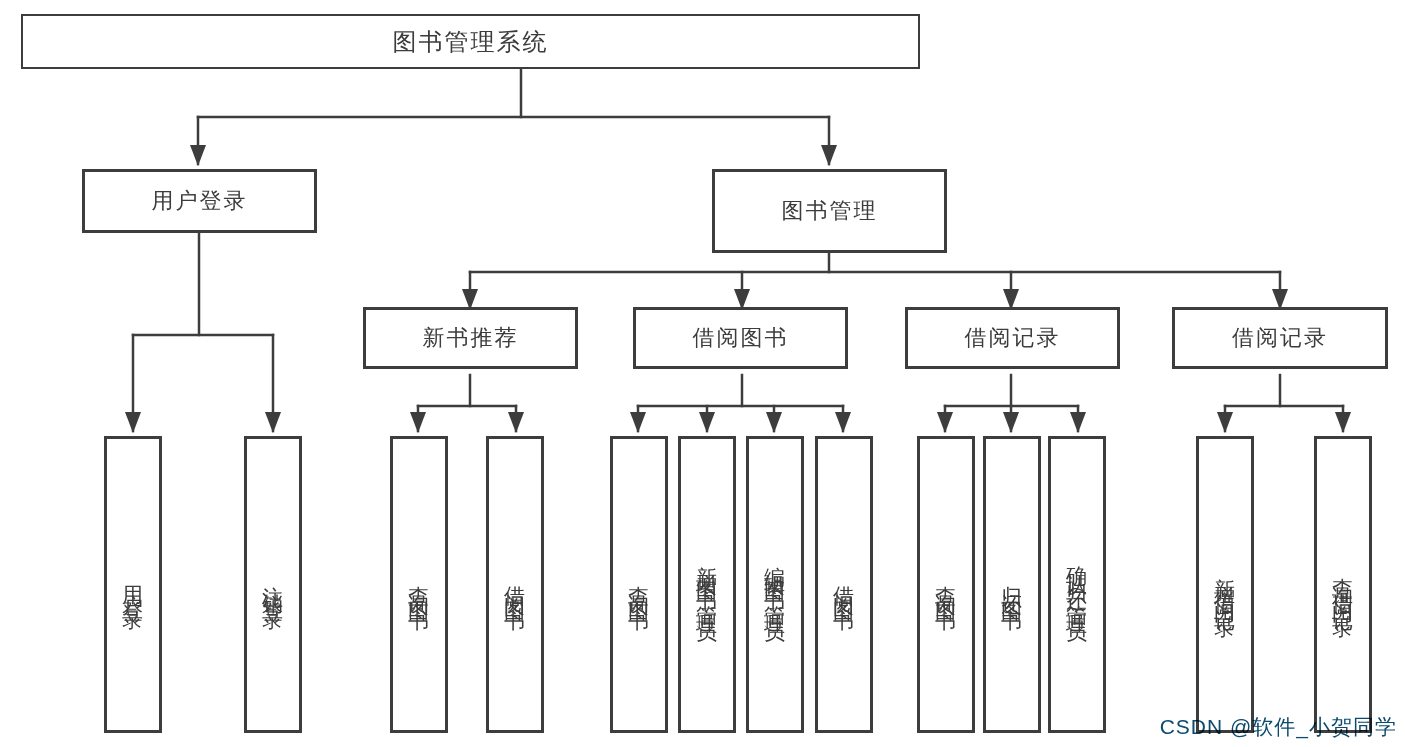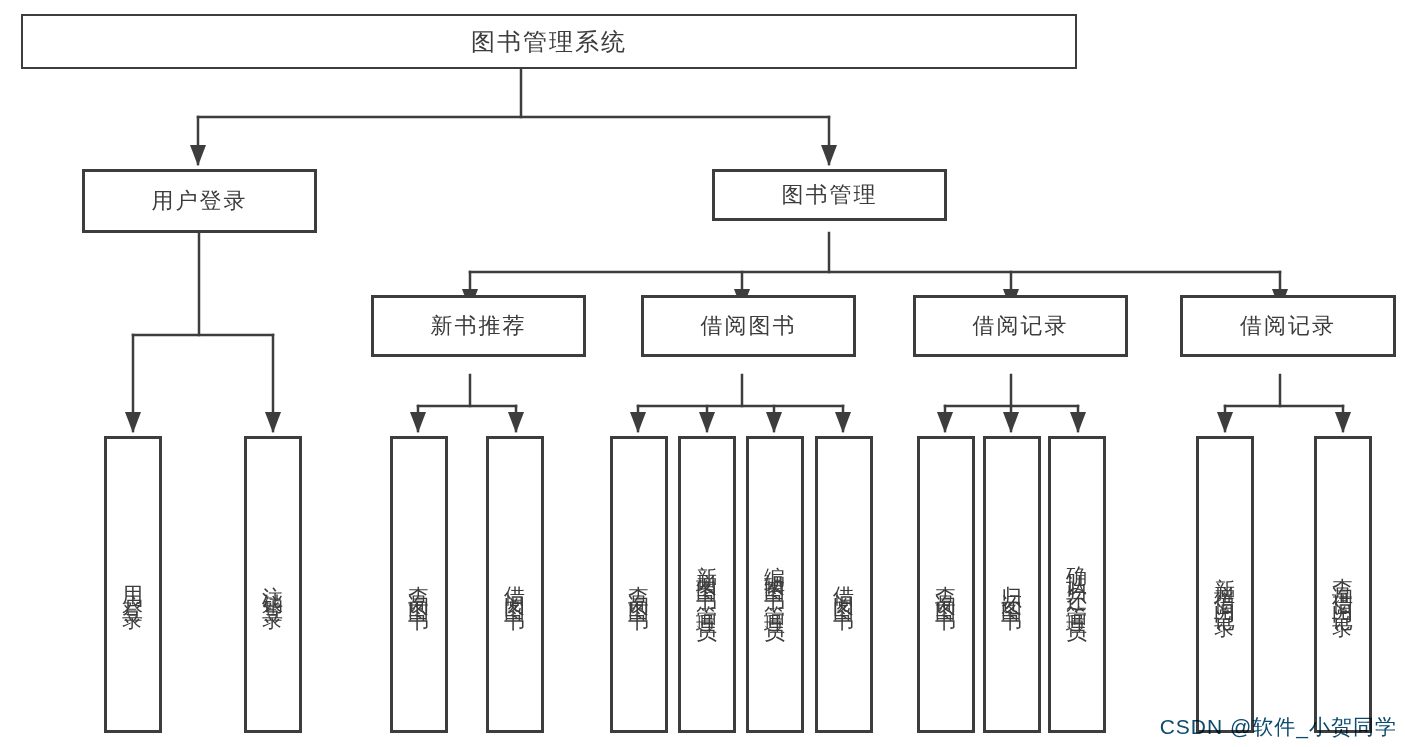--- a/index.html
+++ b/index.html
@@ -14,26 +14,26 @@
     position:absolute;
     box-sizing:border-box;
     background:#ffffff;
     border:3px solid #3d3d3d;
     color:#3c3c3c;
     display:flex;align-items:center;justify-content:center;
     z-index:2;
   }
   .h-node{font-size:22px;letter-spacing:2px;white-space:nowrap;}
 
-  .root{left:21px;top:14px;width:1056px;height:55px;border-width:2px;font-size:24px;}
+  .root{left:21px;top:14px;width:899px;height:55px;border-width:2px;font-size:24px;}
 
   .l2a{left:82px;top:169px;width:235px;height:64px;}
-  .l2b{left:712px;top:169px;width:235px;height:52px;}
+  .l2b{left:712px;top:169px;width:235px;height:84px;}
 
-  .l3{top:295px;height:62px;margin-left:8px;}
+  .l3{top:307px;height:62px;}
   .l3a{left:363px;width:215px;}
   .l3b{left:633px;width:215px;}
   .l3c{left:905px;width:215px;}
   .l3d{left:1172px;width:216px;}
 
   .leaf{
     top:436px;width:58px;height:297px;
     writing-mode:vertical-lr;text-orientation:mixed;
     font-size:21px;letter-spacing:8px;line-height:1;
     white-space:nowrap;

